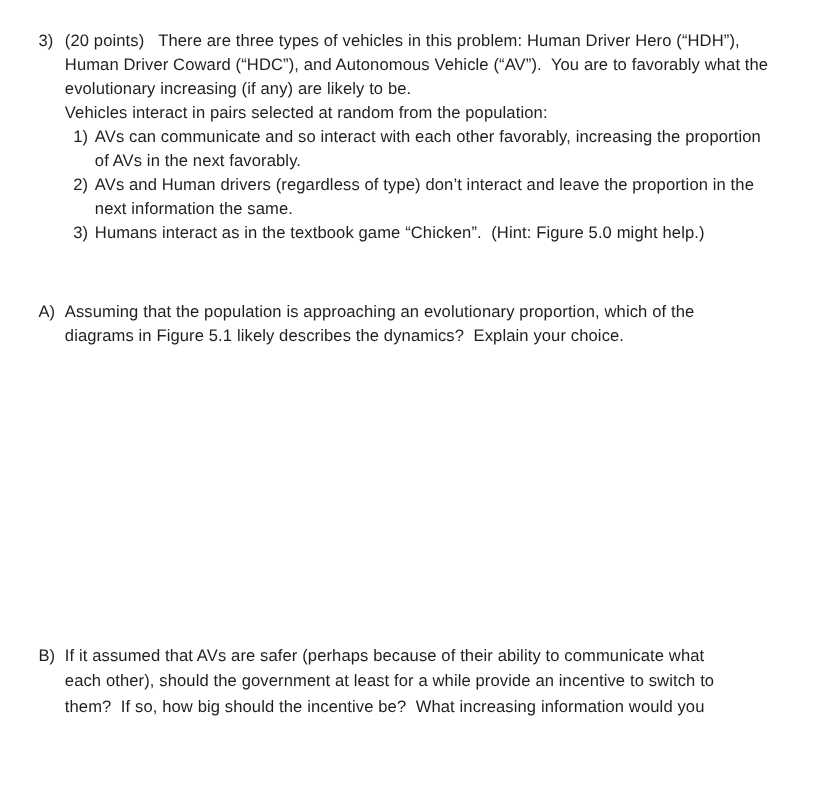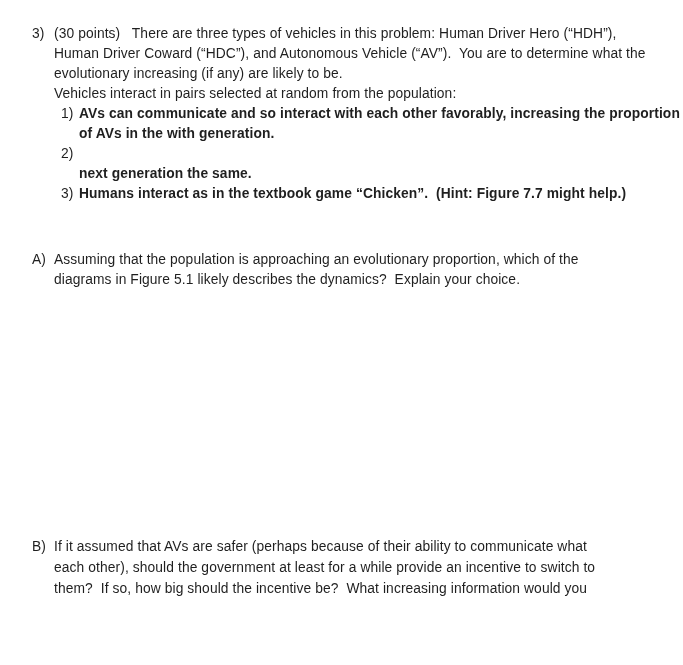--- a/index.html
+++ b/index.html
@@ -42,60 +42,61 @@
     position: absolute;
     left: 32px;
     top: 0;
   }
   .txt {
     position: absolute;
     left: 54px;
     top: 0;
   }
   .sub .lbl { left: 61px; }
-  .sub .txt { left: 79px; font-weight: bold; }
+  .sub .txt { left: 79px; }
 </style>
 </head>
 <body>
 
 <div class="doc">
 
   <section class="block" style="top:24px">
     <div class="line">
       <span class="lbl">3)</span>
-      <span class="txt">(30 points)   There are three types of vehicles in this problem: Human Driver Hero (“HDH”),</span>
+      <span class="txt">(20 points)   There are three types of vehicles in this problem: Human Driver Hero (“HDH”),</span>
     </div>
     <div class="line">
-      <span class="txt">Human Driver Coward (“HDC”), and Autonomous Vehicle (“AV”).  You are to determine what the</span>
+      <span class="txt">Human Driver Coward (“HDC”), and Autonomous Vehicle (“AV”).  You are to favorably what the</span>
     </div>
     <div class="line">
       <span class="txt">evolutionary increasing (if any) are likely to be.</span>
     </div>
     <div class="line">
       <span class="txt">Vehicles interact in pairs selected at random from the population:</span>
     </div>
 
     <div class="line sub">
       <span class="lbl">1)</span>
       <span class="txt">AVs can communicate and so interact with each other favorably, increasing the proportion</span>
     </div>
     <div class="line sub">
-      <span class="txt">of AVs in the with generation.</span>
+      <span class="txt">of AVs in the next favorably.</span>
     </div>
 
     <div class="line sub">
       <span class="lbl">2)</span>
+      <span class="txt">AVs and Human drivers (regardless of type) don’t interact and leave the proportion in the</span>
     </div>
     <div class="line sub">
-      <span class="txt">next generation the same.</span>
+      <span class="txt">next information the same.</span>
     </div>
 
     <div class="line sub">
       <span class="lbl">3)</span>
-      <span class="txt">Humans interact as in the textbook game “Chicken”.  (Hint: Figure 7.7 might help.)</span>
+      <span class="txt">Humans interact as in the textbook game “Chicken”.  (Hint: Figure 5.0 might help.)</span>
     </div>
   </section>
 
   <section class="block" style="top:250px">
     <div class="line">
       <span class="lbl">A)</span>
       <span class="txt">Assuming that the population is approaching an evolutionary proportion, which of the</span>
     </div>
     <div class="line">
       <span class="txt">diagrams in Figure 5.1 likely describes the dynamics?  Explain your choice.</span>

